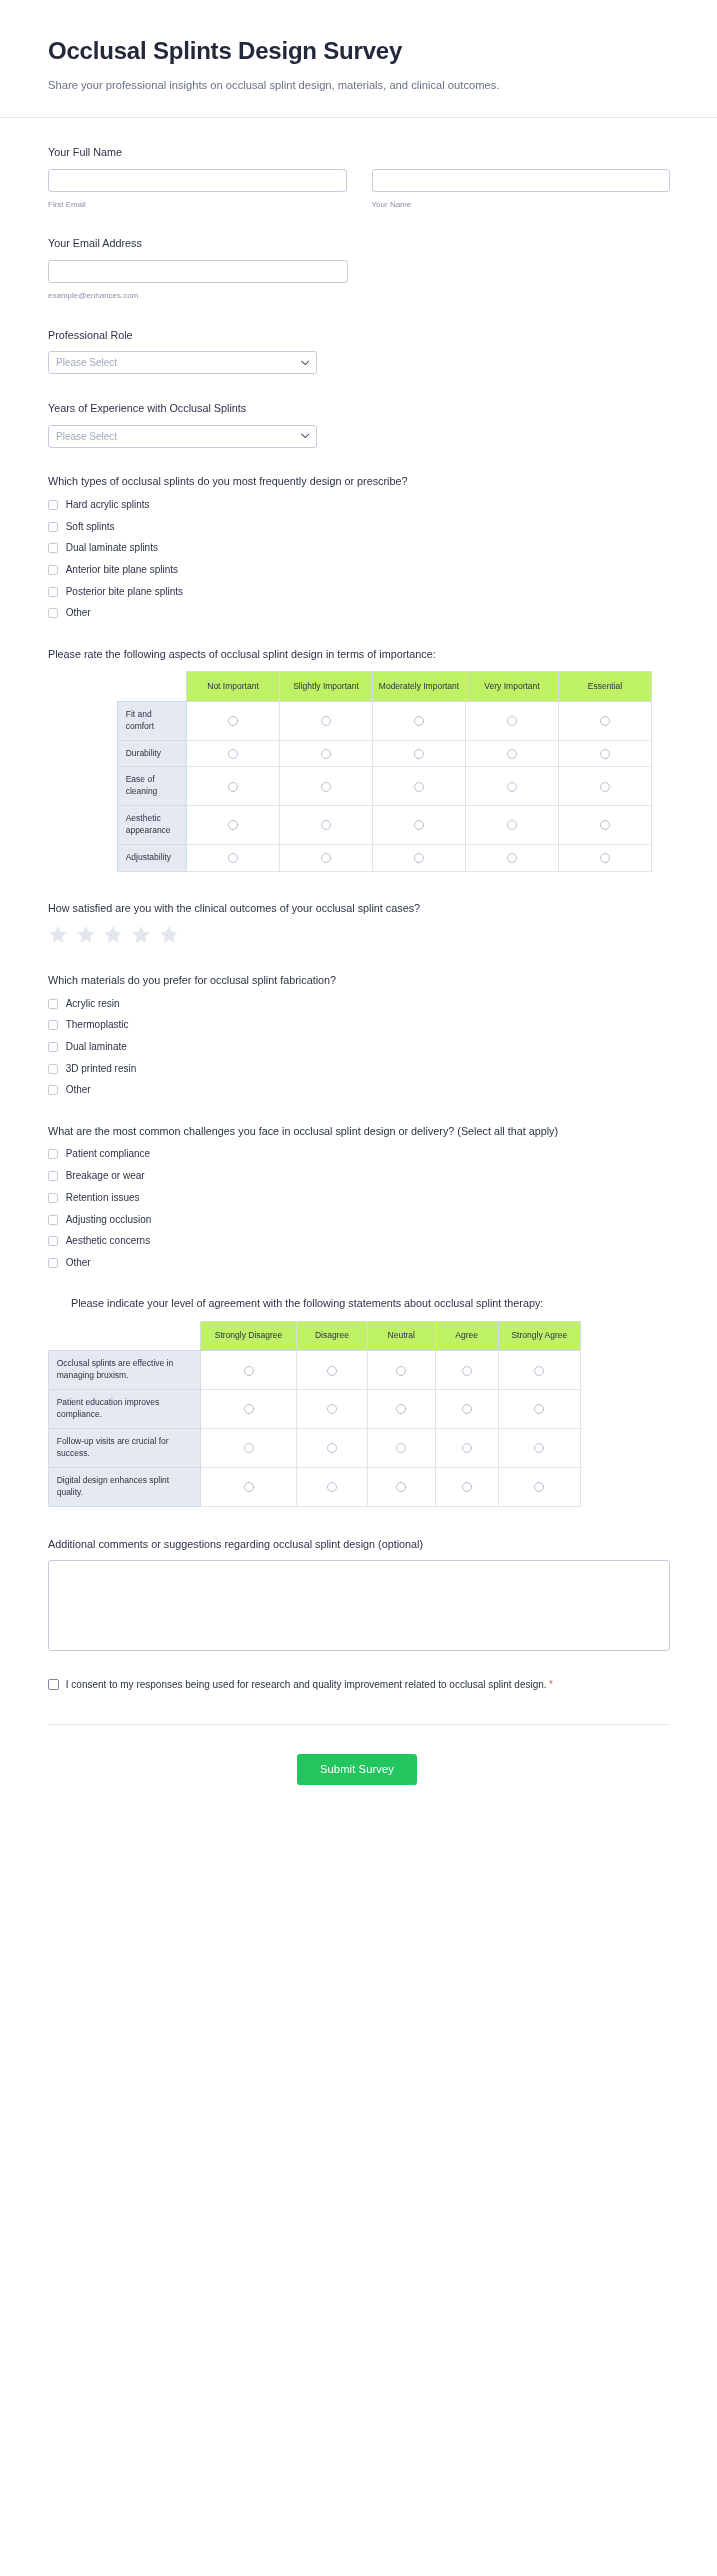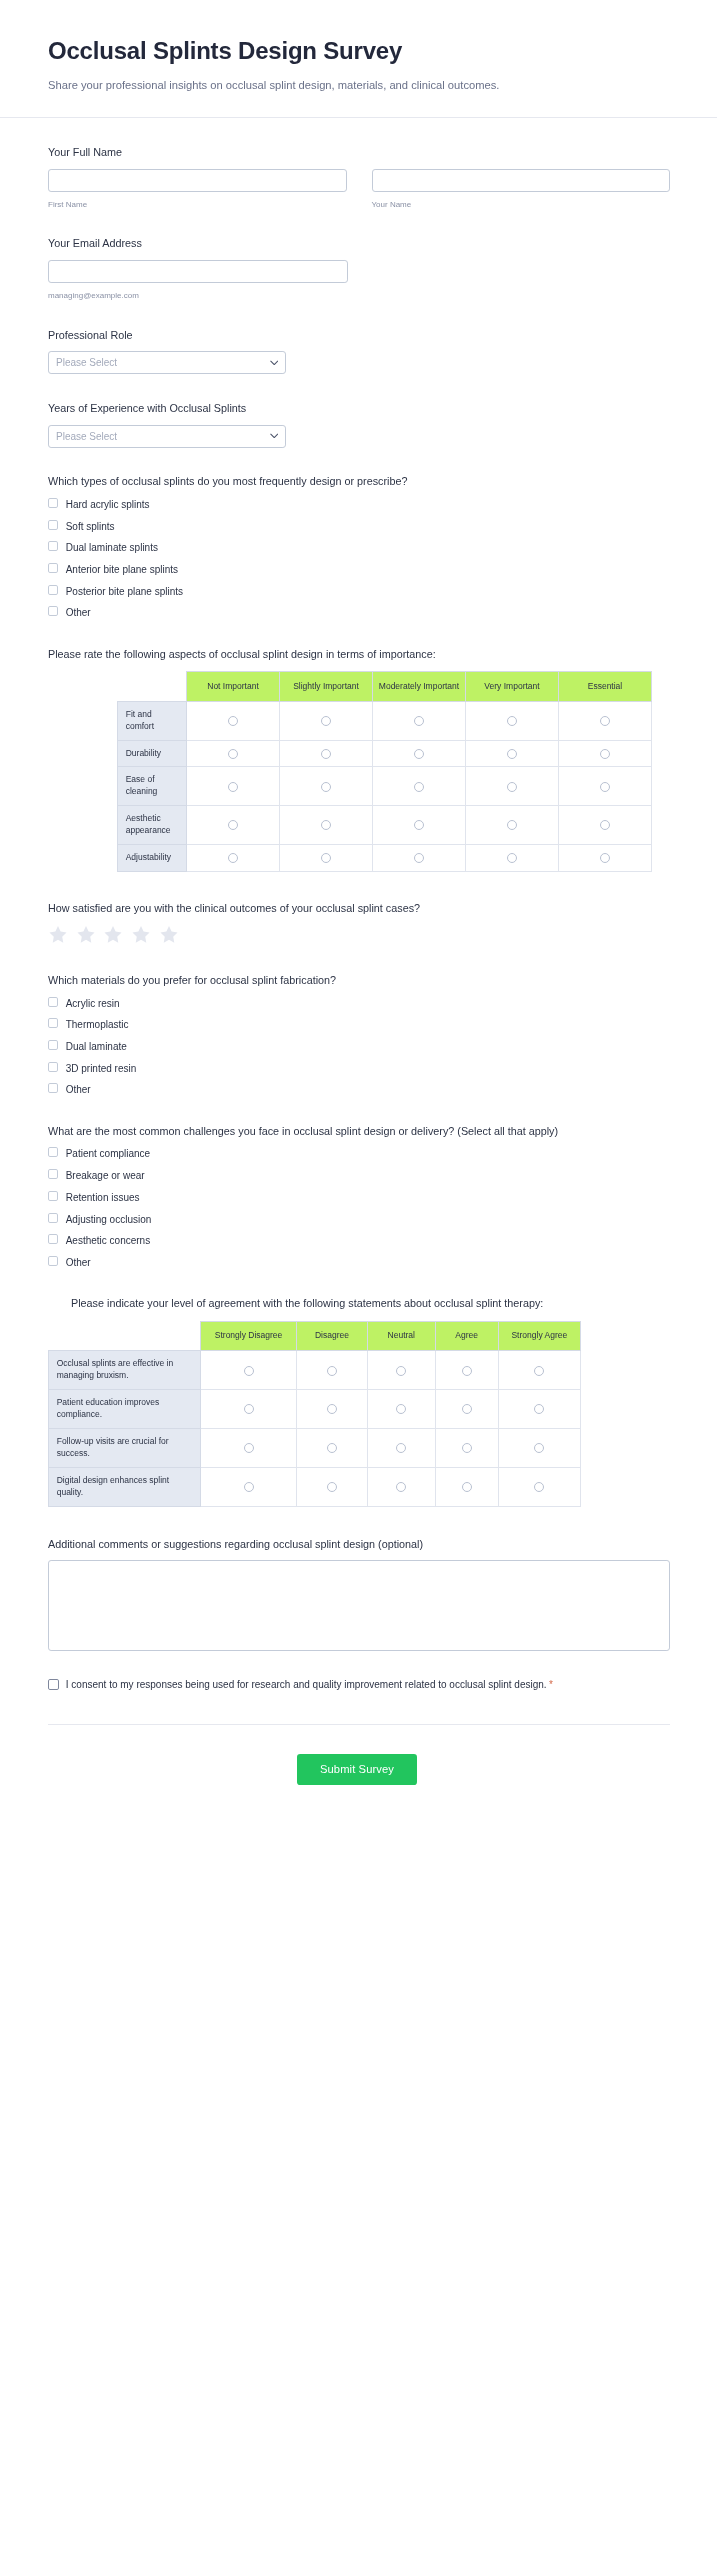--- a/index.html
+++ b/index.html
@@ -92,21 +92,21 @@
   .sub-label {
     font-size: 8px;
     color: #8b92a6;
     margin-top: 7px;
     display: block;
     line-height: 1.4;
   }
 
   .select-wrap {
     position: relative;
-    width: 238px;
+    width: 269px;
   }
   .select-box {
     width: 100%;
     height: 23px;
     border: 0.8px solid #c3cbd8;
     border-radius: 3.1px;
     background: #fff;
     font-family: "Liberation Sans", sans-serif;
     font-size: 10px;
     color: #a3aabb;
@@ -121,20 +121,21 @@
     top: 50%;
     transform: translateY(-50%);
     pointer-events: none;
     line-height: 0;
   }
 
   
   .check-list { margin-top: 1.5px; }
   .check-row {
     display: flex;
+    align-items: center;
     min-height: 14px;
     margin-bottom: 7.7px;
   }
   .check-row:last-child { margin-bottom: 0; }
   .checkbox {
     width: 10px;
     height: 10px;
     min-width: 10px;
     border: 0.8px solid #c3cbd8;
     border-radius: 1.9px;
@@ -305,34 +306,34 @@
   </div>
   <div class="header-rule"></div>
 
   <div class="form-body">
 
     <div class="field-block">
       <span class="field-label">Your Full Name</span>
       <div class="inputs-row">
         <div class="input-col">
           <input class="text-input" type="text" value="" style="">
-          <span class="sub-label">First Name</span>
+          <span class="sub-label">First Email</span>
         </div>
         <div class="input-col">
           <input class="text-input" type="text" value="" style="">
           <span class="sub-label">Your Name</span>
         </div>
       </div>
     </div>
 
     <div class="field-block">
       <span class="field-label">Your Email Address</span>
       <div class="input-col">
         <input class="text-input" type="text" value="" style="">
-        <span class="sub-label">managing@example.com</span>
+        <span class="sub-label">example@enhances.com</span>
       </div>
     </div>
 
     <div class="field-block">
       <span class="field-label">Professional Role</span>
       <div class="select-wrap">
         <div class="select-box">
           <span>Please Select</span>
         </div>
         <span class="chevron">

